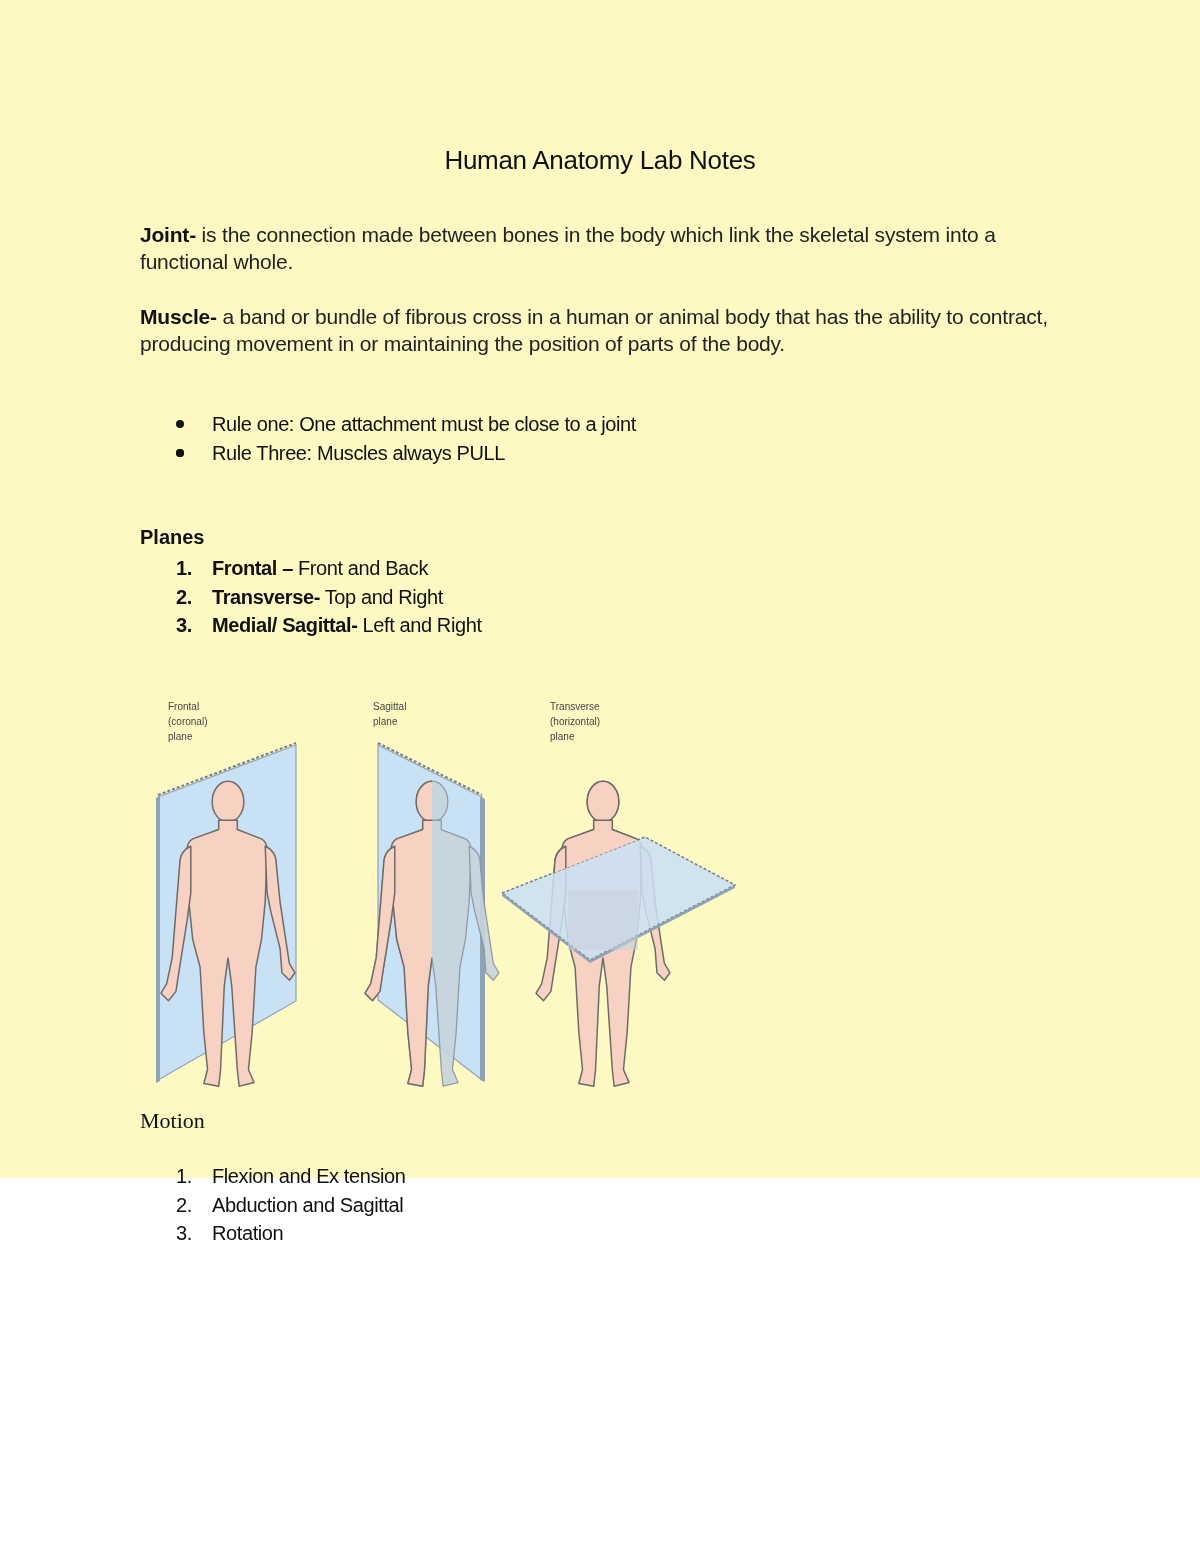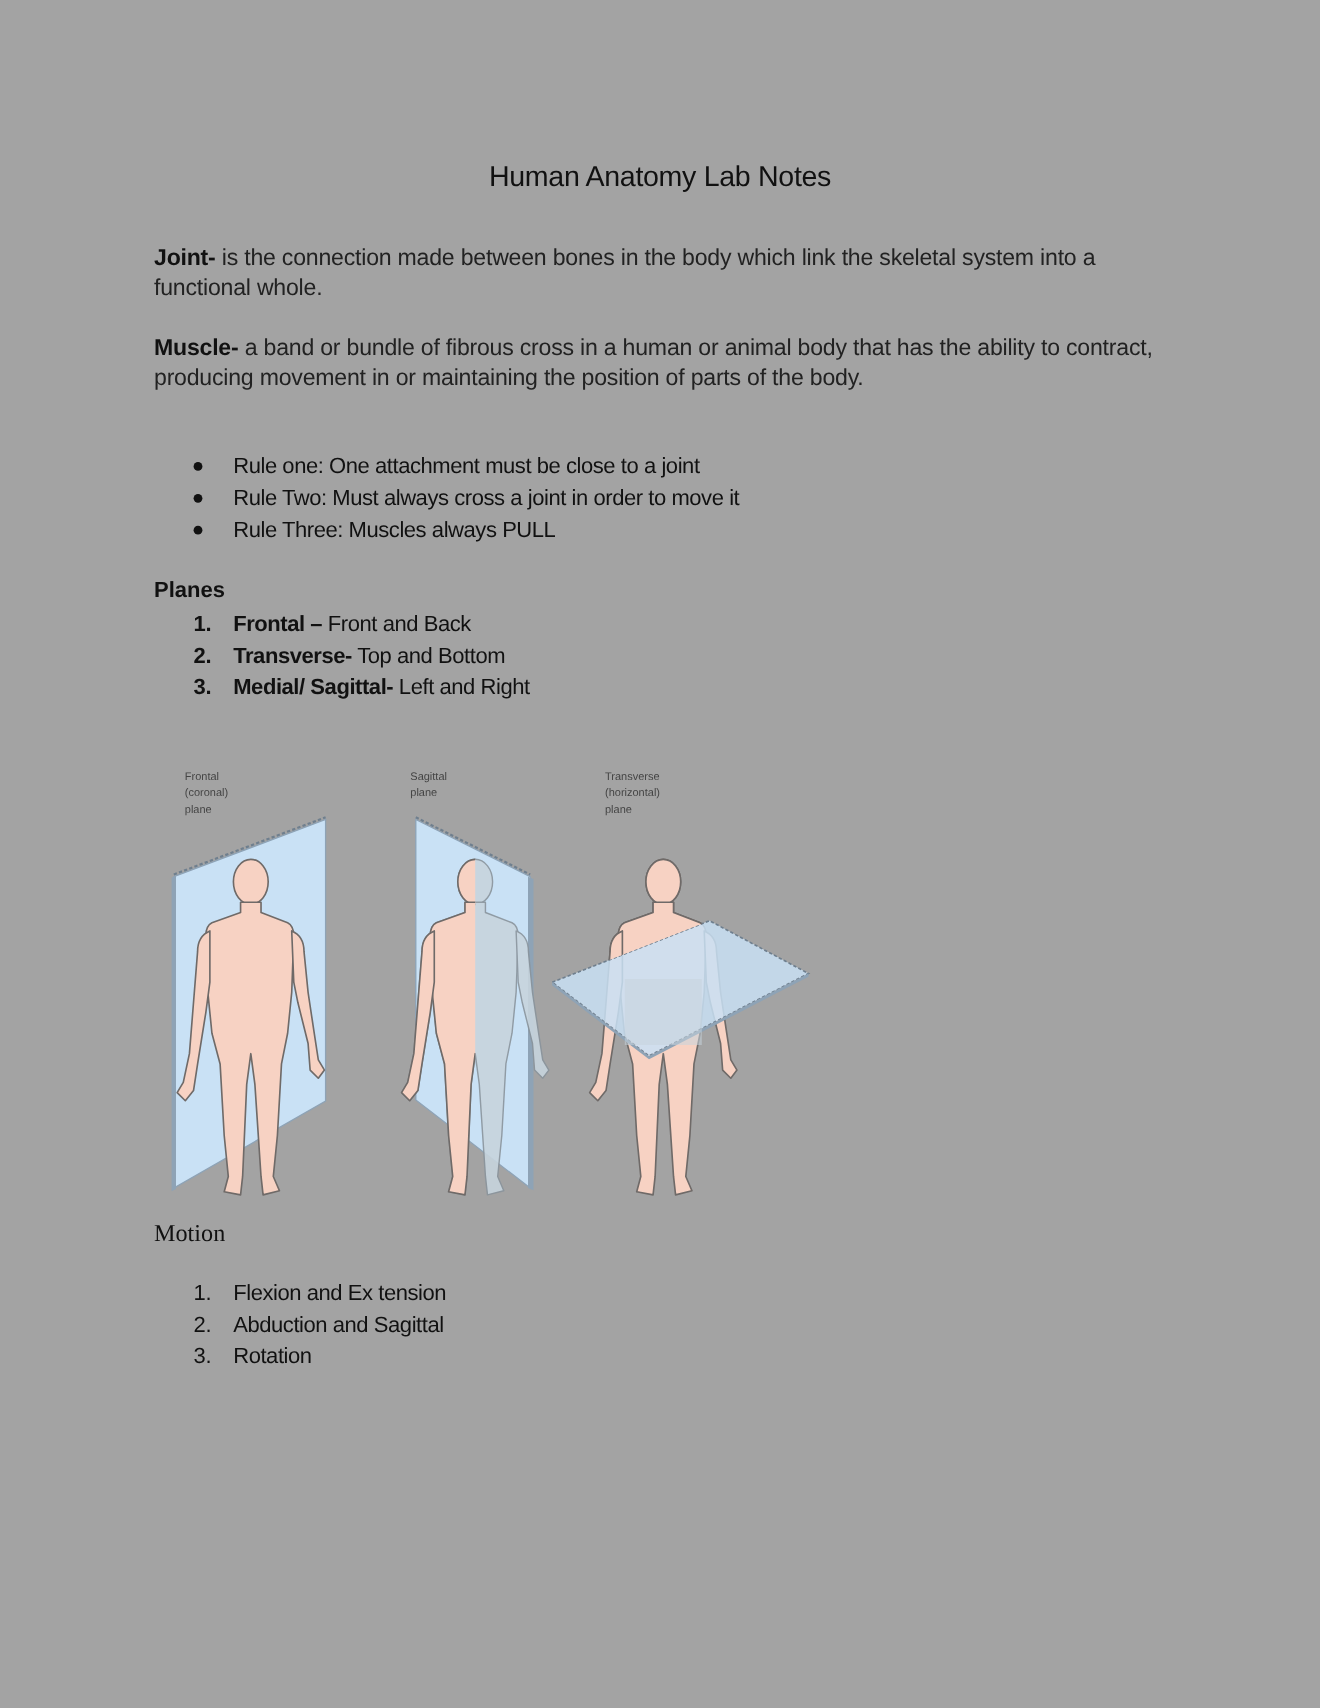--- a/index.html
+++ b/index.html
@@ -10,22 +10,22 @@
     body {
       width: 1200px;
       height: 1553px;
       position: relative;
       overflow: hidden;
       color: #1a1a1a;
     }
     .page {
       position: absolute;
       left: 0; top: 0;
-      width: 1200px; height: 1553px;
-      background: #a3a3a3;
+      width: 1200px; height: 1178px;
+      background: #fef9c3;
     }
     .title {
       position: absolute;
       left: 0; width: 1200px;
       top: 145px;
       text-align: center;
       font-family: "Liberation Sans", sans-serif;
       font-size: 26px;
       font-weight: normal;
       letter-spacing: -0.3px;
@@ -155,38 +155,37 @@
     <span class="term">Muscle-</span><span> a band or bundle of fibrous cross in a human or animal body that has the ability to contract, producing movement in or maintaining the position of parts of the body.</span>
   </div>
 
   <ul class="bullets">
     <li>
       <span class="bullet-dot"></span>
       <span>Rule one: One attachment must be close to a joint</span>
     </li>
     <li>
       <span class="bullet-dot"></span>
-      <span>Rule Two: Must always cross a joint in order to move it</span>
     </li>
     <li>
       <span class="bullet-dot"></span>
       <span>Rule Three: Muscles always PULL</span>
     </li>
   </ul>
 
   <div class="heading heading-planes">Planes</div>
 
   <ol class="numlist numlist-planes">
     <li>
       <span class="num">1.</span>
       <span class="pterm">Frontal –</span><span> Front and Back</span>
     </li>
     <li>
       <span class="num">2.</span>
-      <span class="pterm">Transverse-</span><span> Top and Bottom</span>
+      <span class="pterm">Transverse-</span><span> Top and Right</span>
     </li>
     <li>
       <span class="num">3.</span>
       <span class="pterm">Medial/ Sagittal-</span><span> Left and Right</span>
     </li>
   </ol>
 
   <div class="figure">
 
     <div class="fig-label" style="left:18px; top:4px;">

